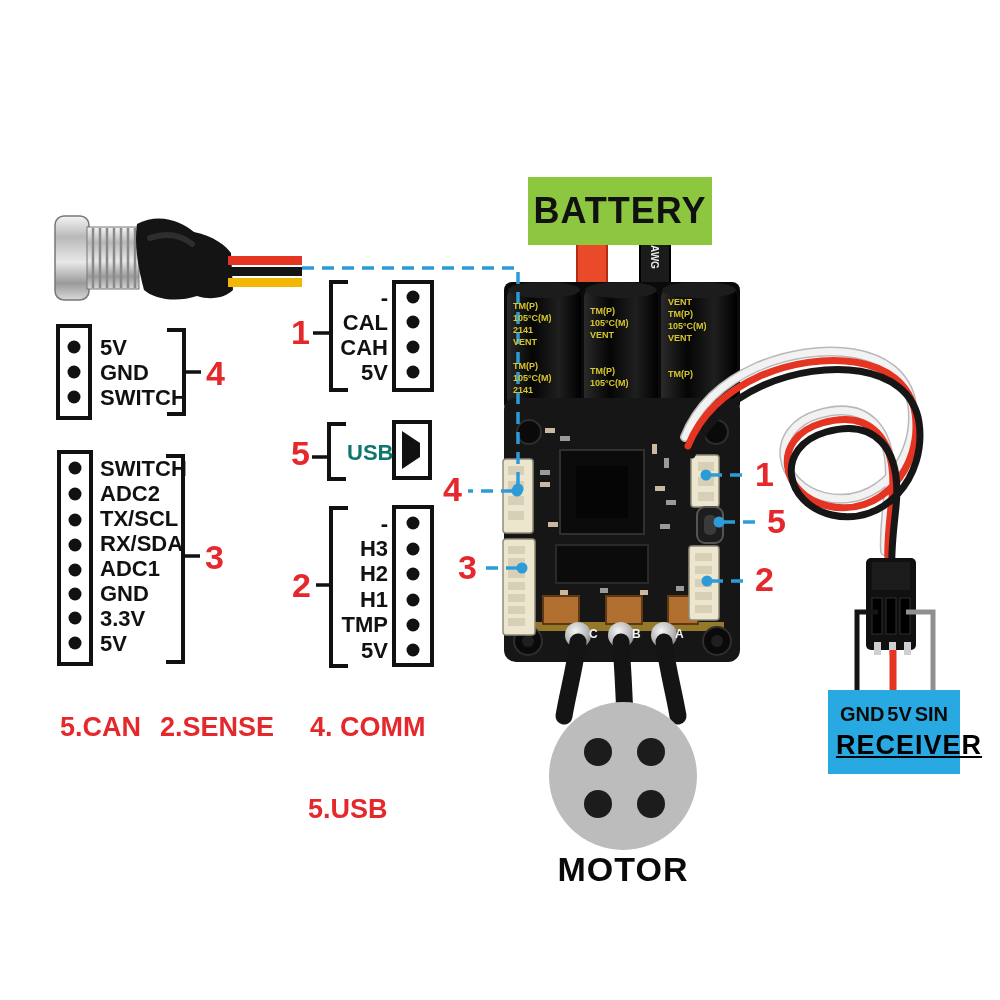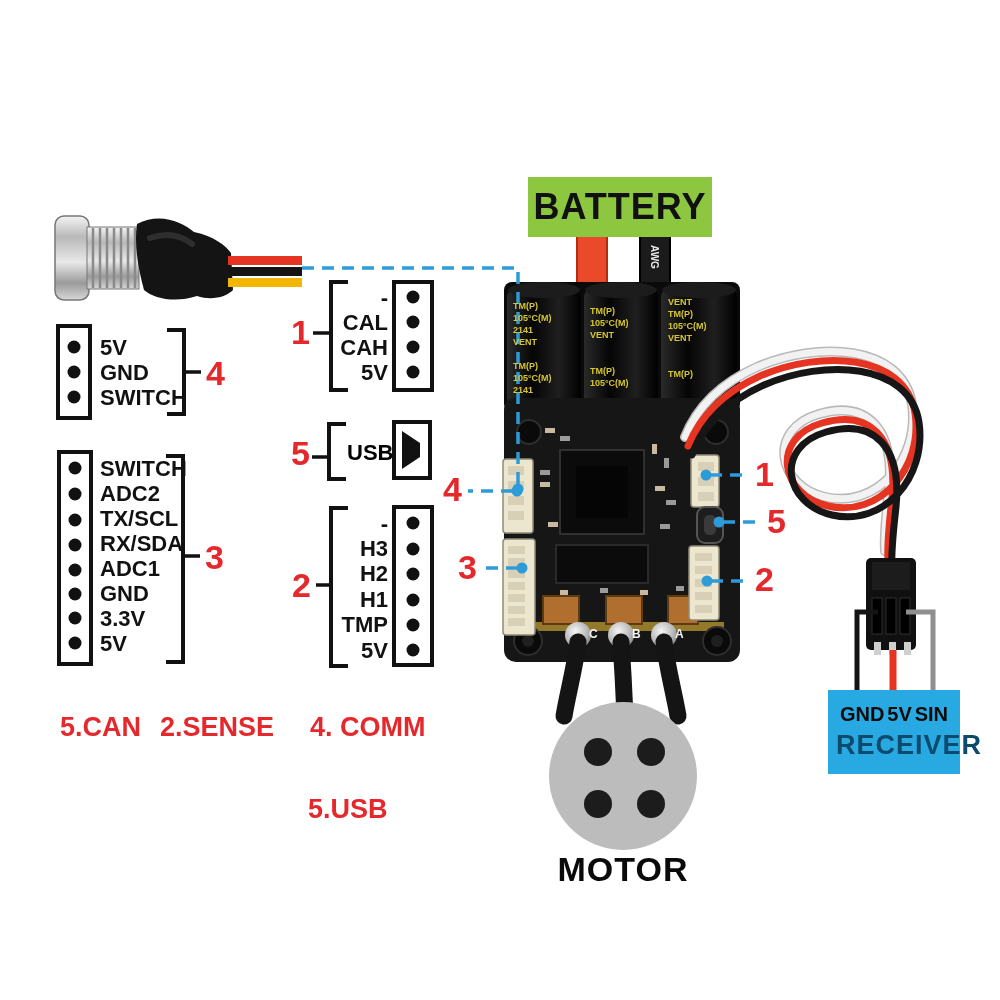--- a/index.html
+++ b/index.html
@@ -11,23 +11,23 @@
              font-size:36px;letter-spacing:1px;}
   .red-num{color:#e4282b;font-weight:800;font-size:34px;line-height:1;}
   .pin-col{display:flex;flex-direction:column;}
   .pin-col .row{height:25px;display:flex;align-items:center;font-weight:700;font-size:22px;color:#111;}
   .pin-col.right .row{justify-content:flex-end;}
   .pin-col.left .row{justify-content:flex-start;}
   .legend-item{color:#e4282b;font-weight:800;font-size:27px;line-height:1;white-space:nowrap;}
   .receiver-box{background:#29a9e1;display:flex;flex-direction:column;align-items:stretch;justify-content:center;gap:4px;
                 padding:6px 8px;box-sizing:border-box;}
   .receiver-pins{display:flex;justify-content:space-between;padding:0 4px;font-weight:800;font-size:20px;color:#0a0a0a;}
-  .receiver-name{text-align:center;font-weight:800;font-size:27px;color:#0c4a6e;letter-spacing:1px;}
+  .receiver-name{text-align:center;font-weight:800;font-size:27px;color:#000000;letter-spacing:1px;text-decoration:underline;}
   .motor-label{font-weight:800;font-size:34px;color:#0a0a0a;text-align:center;letter-spacing:1px;}
-  .usb-label{font-weight:700;font-size:22px;color:#000000;}
+  .usb-label{font-weight:700;font-size:22px;color:#0f766e;}
   .cap-text{display:flex;flex-direction:column;color:#d6c62e;font-size:9px;font-weight:700;line-height:12px;white-space:nowrap;}
   .phase{color:#f2f2f2;font-weight:700;font-size:12px;}
   .awg{color:#e8e8e8;font-size:10px;font-weight:700;transform:rotate(90deg);transform-origin:left top;display:inline-block;}
 </style>
 </head>
 <body>
 
 <div id="stage">
 
   <svg id="art" viewBox="0 0 1000 1000">
@@ -275,21 +275,21 @@
     <g fill="#2e9bd9">
       <circle cx="518" cy="489" r="5.5"></circle>
       <circle cx="517" cy="491" r="5.5"></circle>
       <circle cx="522" cy="568" r="5.5"></circle>
       <circle cx="706" cy="475" r="5.5"></circle>
       <circle cx="719" cy="522" r="5.5"></circle>
       <circle cx="707" cy="581" r="5.5"></circle>
     </g>
   </svg>
 
-  <div class="abs green-tag" style="left:528px;top:177px;width:184px;height:60px;">BATTERY</div>
+  <div class="abs green-tag" style="left:528px;top:177px;width:184px;height:68px;">BATTERY</div>
 
   <div class="abs" style="left:660px;top:240px;">
     <span class="awg">AWG</span>
   </div>
 
   <div class="abs cap-text" style="left:513px;top:300px;">
     <span>TM(P)</span>
     <span>105°C(M)</span>
     <span>2141</span>
     <span>VENT</span>

